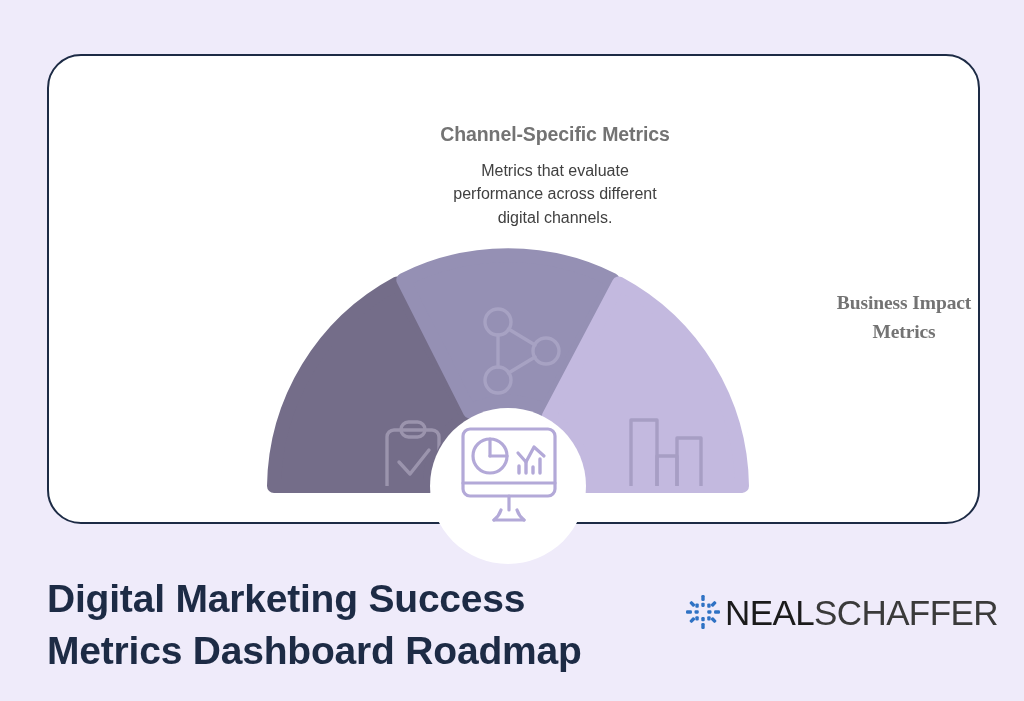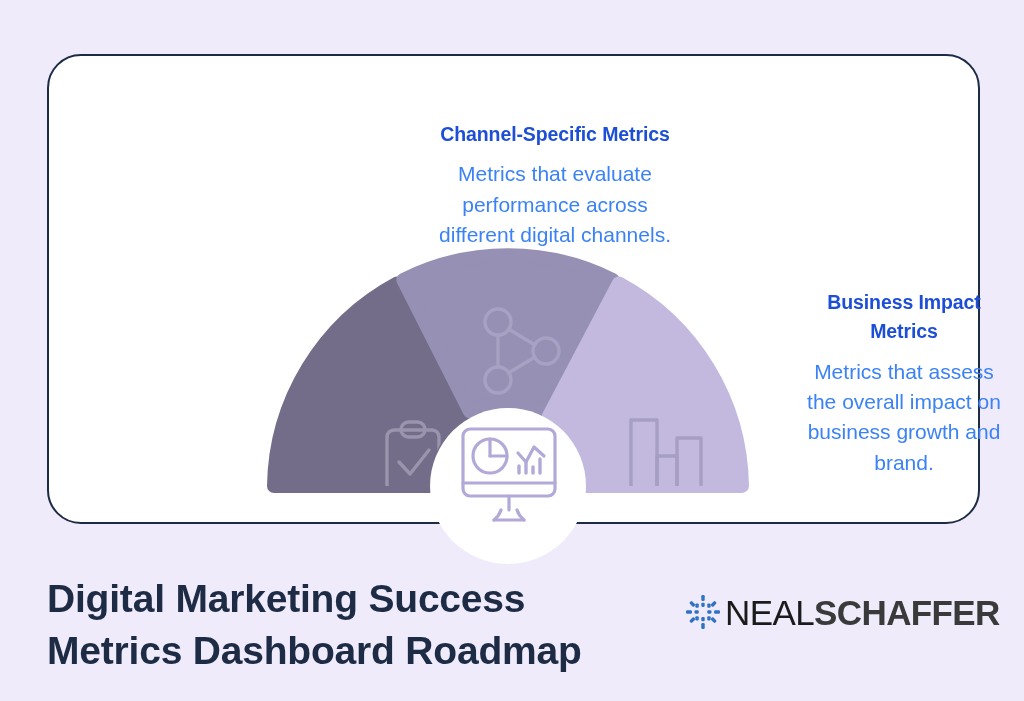--- a/index.html
+++ b/index.html
@@ -42,48 +42,49 @@
     top: 0;
     overflow: visible;
   }
 
   
   .col {
     position: absolute;
     text-align: center;
   }
   .col .heading {
-    color: #1d4ed8;
+    color: #737373;
     font-weight: bold;
     font-size: 19.5px;
     line-height: 1.5;
     margin: 0 0 10px 0;
     letter-spacing: -0.1px;
   }
   .col .body {
-    color: #3b82f6;
-    font-size: 21px;
+    color: #404040;
+    font-size: 16px;
     line-height: 1.45;
     margin: 0;
   }
 
   .col-left {
     left: 55px;
     top: 203px;
     width: 205px;
   }
   .col-mid {
     left: 386px;
     top: 64px;
     width: 240px;
   }
   .col-right {
     left: 755px;
     top: 232px;
     width: 200px;
+    font-family: Liberation Serif, serif;
   }
 
   
   .footer-title {
     position: absolute;
     left: 47px;
     top: 573px;
     width: 600px;
     margin: 0;
     color: #1d2b45;
@@ -111,21 +112,21 @@
     font-size: 35px;
     line-height: 1;
     white-space: nowrap;
     color: #1b1b1b;
     letter-spacing: -0.6px;
   }
   .logo-text .bold {
     font-weight: normal;
   }
   .logo-text .light {
-    font-weight: bold;
+    font-weight: normal;
     color: #3a3a3a;
   }
 </style>
 </head>
 <body>
 
 <div class="card">
 
   <div class="diagram">
     <svg width="933" height="470" viewBox="0 0 933 470" xmlns="http://www.w3.org/2000/svg">
@@ -230,21 +231,20 @@
     </svg>
 
 
     <div class="col col-mid">
       <p class="heading">Channel-Specific Metrics</p>
       <p class="body">Metrics that evaluate performance across different digital channels.</p>
     </div>
 
     <div class="col col-right">
       <p class="heading">Business Impact Metrics</p>
-      <p class="body">Metrics that assess the overall impact on business growth and brand.</p>
     </div>
   </div>
 </div>
 
 <h1 class="footer-title">Digital Marketing Success Metrics Dashboard Roadmap</h1>
 
 <div class="logo">
   <svg class="logo-mark" viewBox="0 0 40 40" xmlns="http://www.w3.org/2000/svg">
     <g fill="#2f72c4">
       <rect x="18" y="0" width="4" height="7" rx="1.4"></rect>

